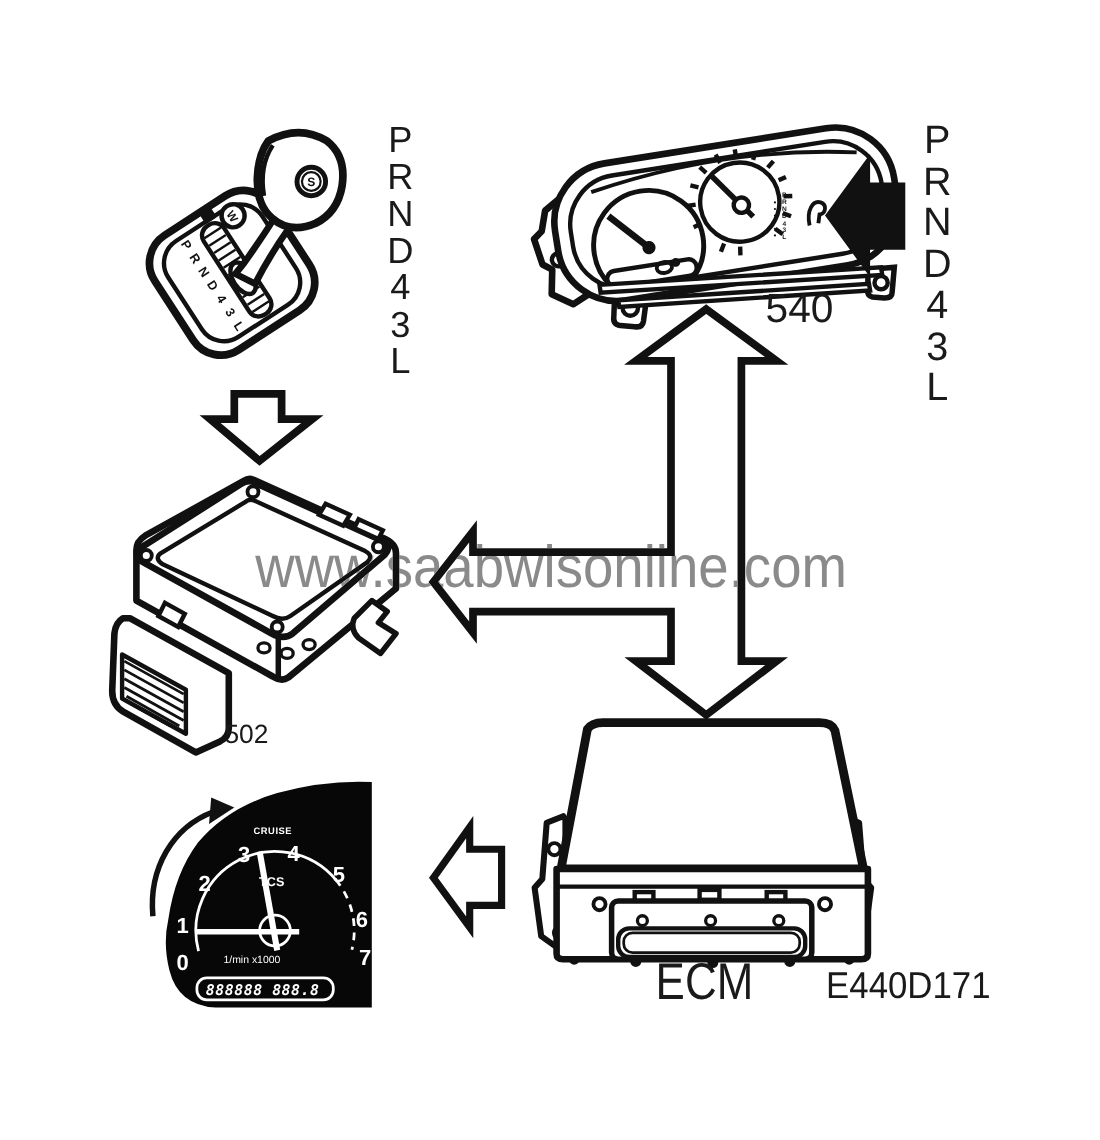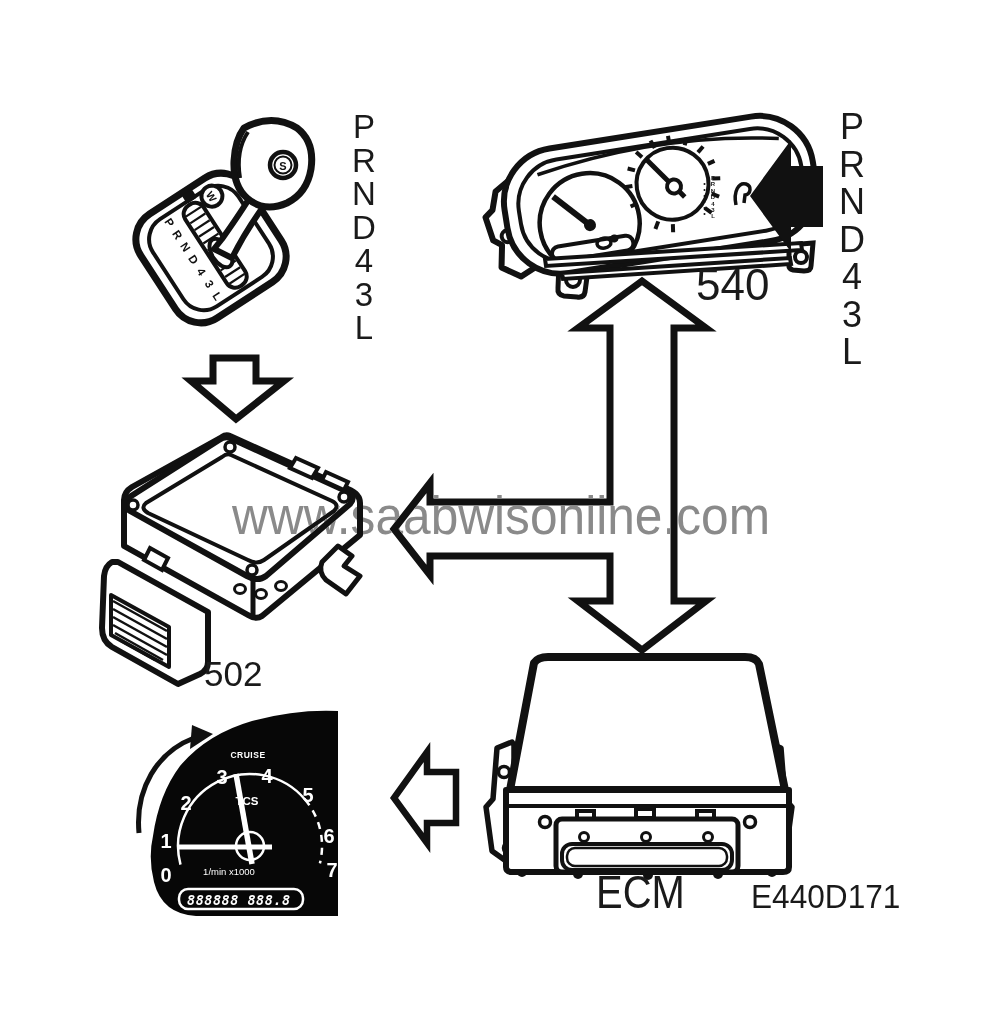--- a/index.html
+++ b/index.html
@@ -10,22 +10,22 @@
   svg{position:absolute;left:0;top:0;}
   .o{fill:#ffffff;stroke:#111111;}           
   .l{fill:none;stroke:#111111;}              
   .f{fill:#111111;stroke:none;}              
   .w{stroke:#ffffff;fill:none;}              
   .wt{fill:#ffffff;stroke:none;font-family:"Liberation Sans",sans-serif;}
   .abs{position:absolute;}
   .vlabel{white-space:pre-line;text-align:center;color:#1a1a1a;}
   #prnd-left{left:346px;top:110px;font-size:33px;line-height:33.5px;width:36px;}
   #prnd-right{left:832px;top:108px;font-size:36px;line-height:37.5px;width:40px;}
-  #label-540{left:696px;top:260px;font-size:44px;}
-  #label-502{left:204px;top:654px;font-size:35px;}
+  #label-540{left:696px;top:260px;font-size:37px;}
+  #label-502{left:204px;top:654px;font-size:24px;}
   #label-ecm{left:596px;top:864px;font-size:47px;transform:scaleX(.85);transform-origin:left top;}
   #label-e440{left:751px;top:877px;font-size:34px;transform:scaleX(.93);transform-origin:left top;}
   #prnd-mini{left:709px;top:175px;font-size:6px;line-height:6.4px;font-weight:bold;width:8px;letter-spacing:0;}
   .num{font-weight:bold;}
 </style>
 </head>
 <body>
 
 <svg width="1000" height="1036" viewBox="0 0 1000 1036">
 

